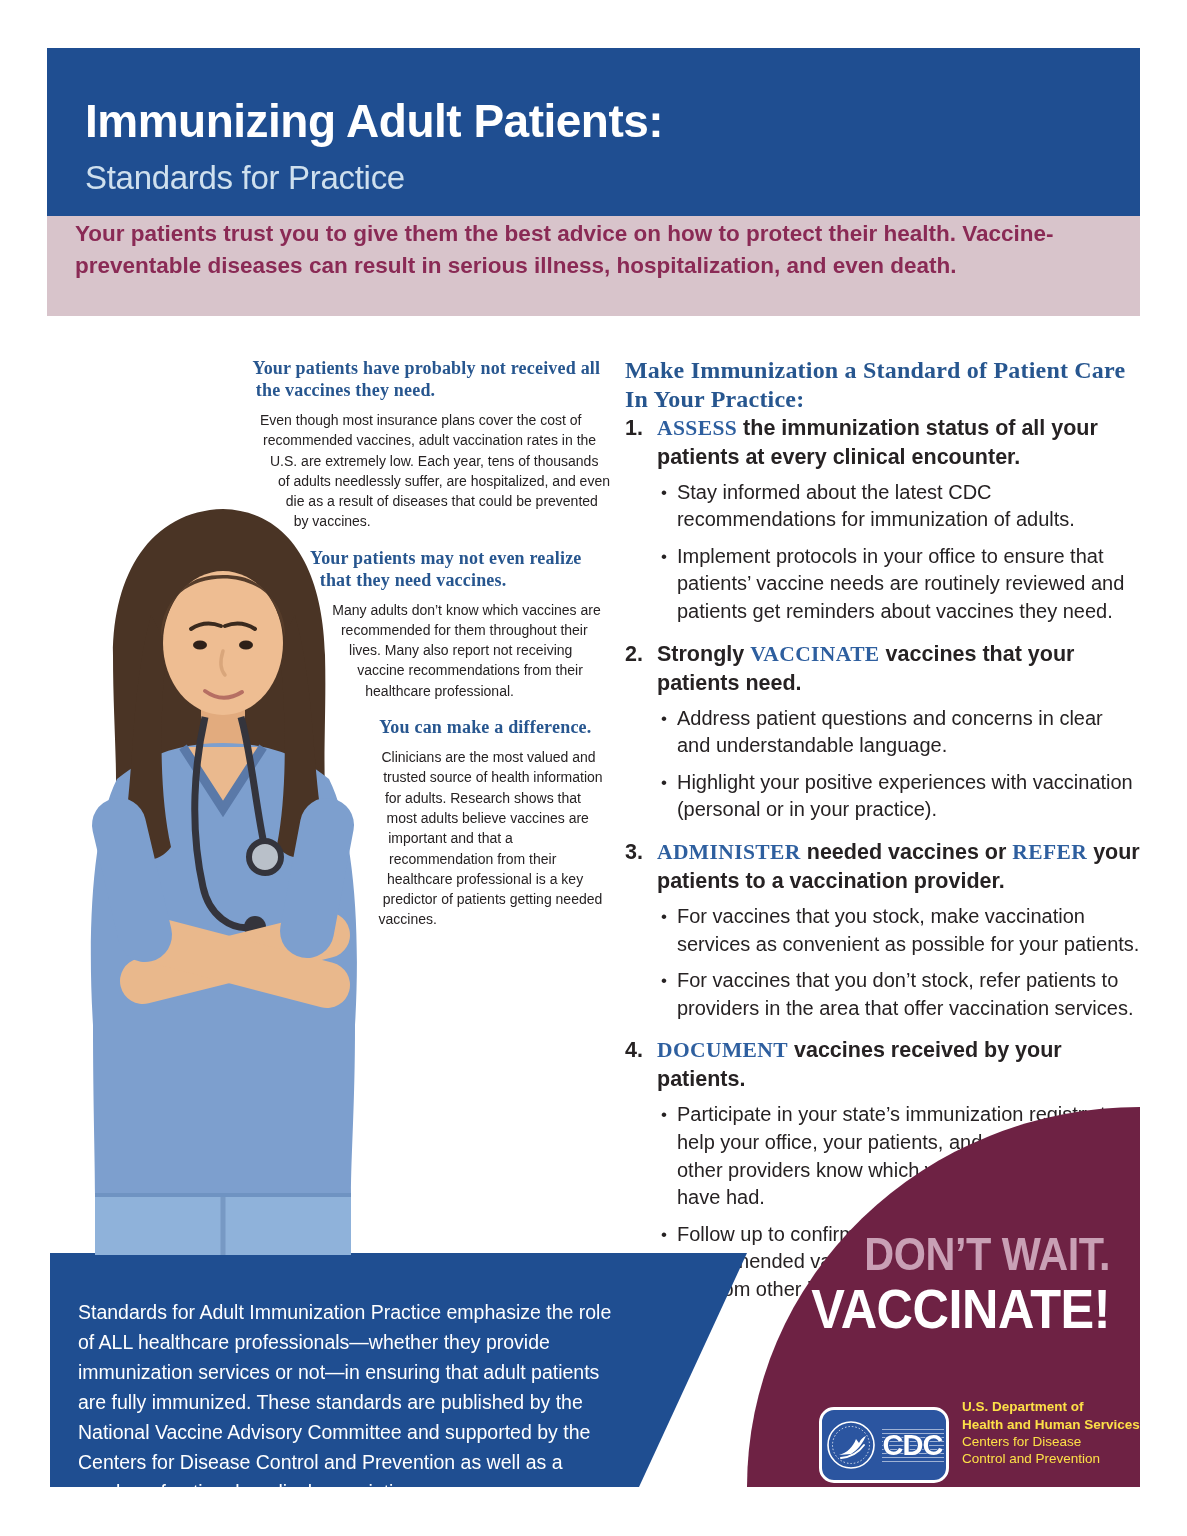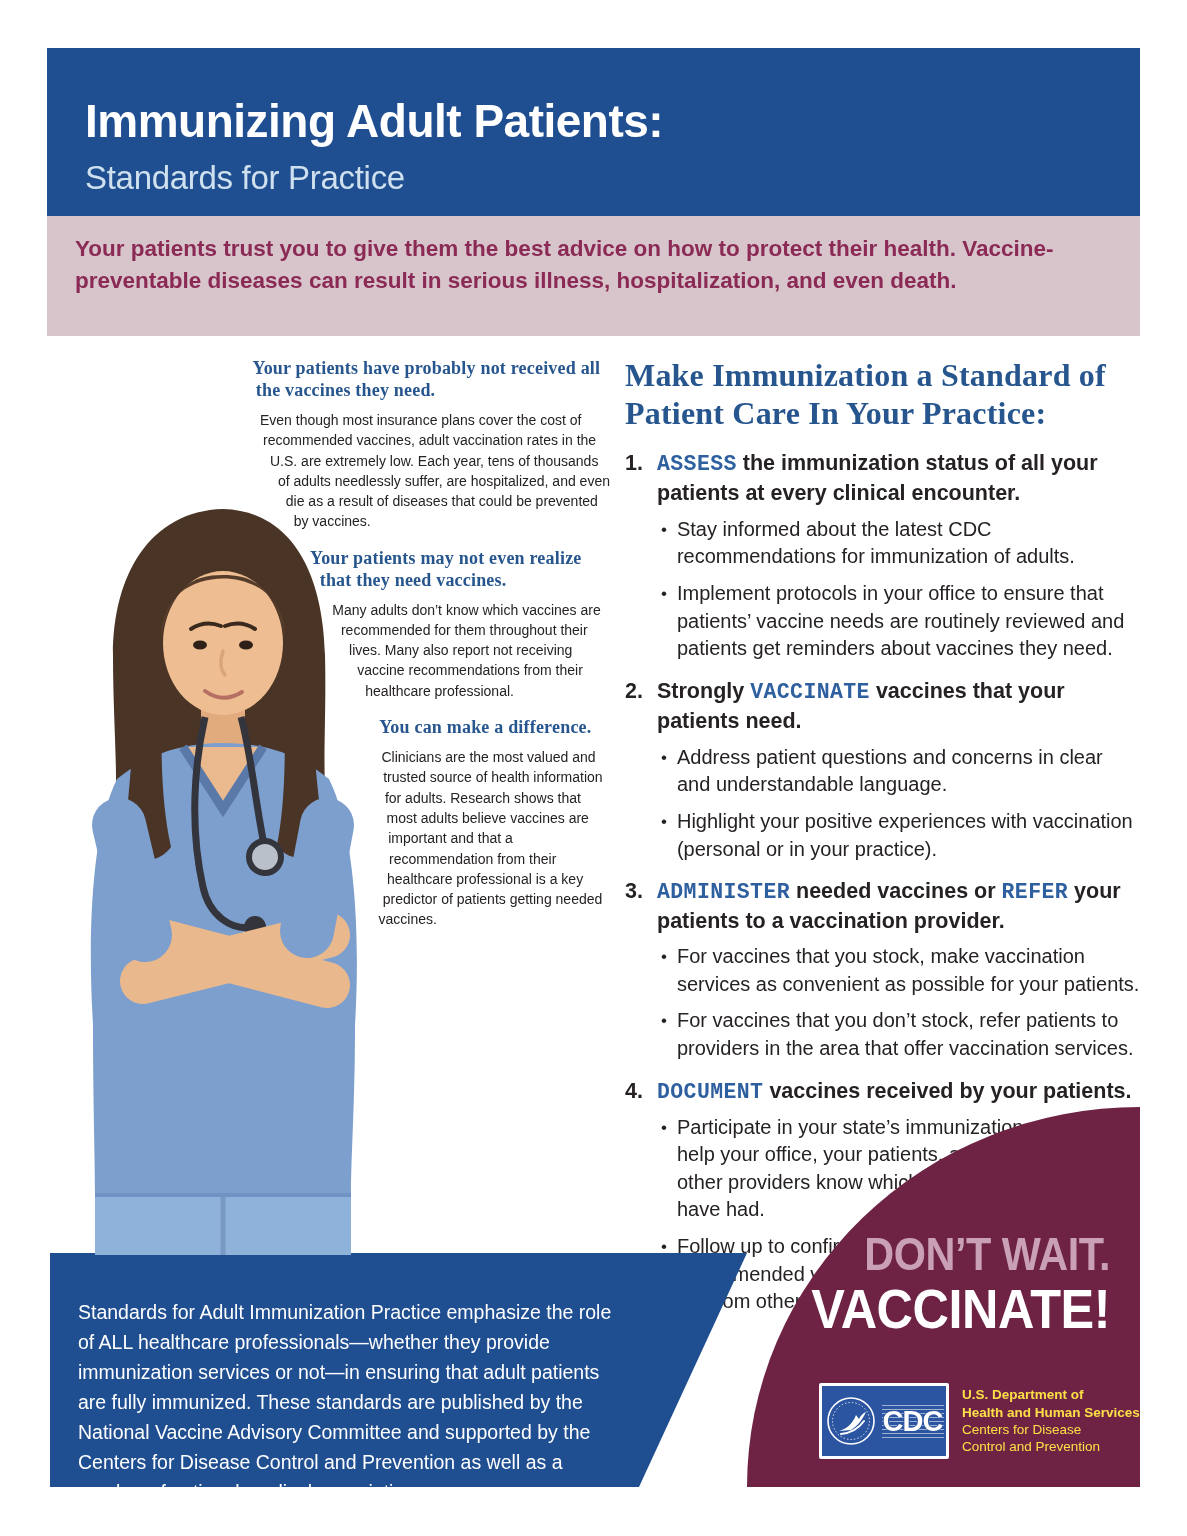--- a/index.html
+++ b/index.html
@@ -12,47 +12,47 @@
   body{font-family:"Liberation Sans", sans-serif; color:var(--body_text);}
   .page{position:relative; width:1187px; height:1536px; background:#fff; overflow:hidden;}
 
   
   .masthead{position:absolute; left:47px; top:48px; width:1093px; height:168px;
     background:var(--header_blue); padding:48px 40px 0 38px;}
   .masthead h1{color:#fff; font-size:46px; font-weight:bold; letter-spacing:-.5px; line-height:1.1;}
   .masthead .subtitle{color:#cfe0ee; font-size:33px; font-weight:normal; margin-top:12px; letter-spacing:-.3px;}
 
   
-  .intro-band{position:absolute; left:47px; top:216px; width:1093px; height:120px;
-    background:var(--intro_bg); padding:17px 80px 0 28px;}
+  .intro-band{position:absolute; left:47px; top:216px; width:1093px; height:100px;
+    background:var(--intro_bg); padding:2px 80px 0 28px;}
   .intro-band p{color:var(--intro_text); font-weight:bold; font-size:22.5px; line-height:1.42;}
   .intro-band p + p{margin-top:10px;}
 
   
   .left-col{position:absolute; left:60px; top:358px; width:552px;}
   .photo-spacer{float:left; width:330px; height:815px; margin-top:135px;
     shape-outside:polygon(0 0,175px 0,190px 100px,225px 190px,265px 280px,305px 380px,315px 500px,290px 620px,270px 720px,255px 815px,0 815px);
     shape-margin:14px;}
   .left-col h2{font-family:"Liberation Serif", serif; font-weight:bold; color:var(--heading_blue);
     font-size:18px; line-height:1.22; letter-spacing:.2px; margin-bottom:8px;}
   .left-col h2 + p{margin-bottom:14px;}
   .left-col p{font-size:14px; line-height:1.45; color:var(--body_text);}
   .left-col h2.mid{margin-top:16px;}
 
   
   .nurse{position:absolute; left:55px; top:495px; width:340px; height:760px; z-index:3;}
 
   
   .right-col{position:absolute; left:625px; top:356px; width:515px;}
   .right-col h2{font-family:"Liberation Serif", serif; font-weight:bold; color:var(--heading_blue);
-    font-size:32px; line-height:1.2; letter-spacing:.2px; margin-bottom:16px;}
+    font-size:24px; line-height:1.2; letter-spacing:.2px; margin-bottom:0;}
   .std-item{margin-bottom:14px;}
   .std-lead{display:flex; font-weight:bold; font-size:21.5px; line-height:1.35; color:var(--body_text);}
   .std-lead .num{flex:0 0 32px;}
-  .std-lead .kw{font-family:Liberation Mono, monospace; color:var(--keyword_blue); letter-spacing:.4px;}
+  .std-lead .kw{font-family:Liberation Serif, serif; color:var(--keyword_blue); letter-spacing:.4px;}
   .bullets{margin:7px 0 4px 36px;}
   .bullet{display:flex; gap:10px; font-size:20px; line-height:1.38; margin-bottom:9px; color:var(--body_text);}
   .bullet .dot{flex:0 0 auto; font-size:17px; padding-top:2px;}
 
   
   .footer-box{position:absolute; left:50px; top:1253px; width:697px; height:234px;
     background:var(--header_blue);
     clip-path:polygon(0 0,100% 0,calc(100% - 108px) 100%,0 100%);
     padding:44px 130px 0 28px;}
   .footer-box p{color:#fff; font-size:19.5px; line-height:1.54;}
@@ -60,21 +60,21 @@
   
   .maroon-cta{position:absolute; left:747px; top:1107px; width:393px; height:380px;
     background:var(--maroon); border-top-left-radius:100% 100%; overflow:hidden;}
   .cta{position:absolute; right:30px; top:122px; text-align:right;}
   .cta-line1{color:var(--cta_pink); font-size:46px; font-weight:bold; letter-spacing:-.5px;
     transform:scaleX(.9); transform-origin:right center; line-height:1.1;}
   .cta-line2{color:#ffffff; font-size:56px; font-weight:bold; letter-spacing:-.5px;
     transform:scaleX(.9); transform-origin:right center; line-height:1.05;}
   .logo-row{position:absolute; left:72px; top:276px; display:flex; align-items:center; gap:13px;}
   .cdc-badge{width:130px; height:76px; background:var(--cdc_badge_blue); border:3px solid #fff;
-    border-radius:2px; display:flex; align-items:center; justify-content:center; gap:5px; flex:0 0 auto;}
+    border-radius:15px; display:flex; align-items:center; justify-content:center; gap:5px; flex:0 0 auto;margin-top:24px;}
   .cdc-letters{position:relative; width:62px; height:38px;
     background:repeating-linear-gradient(180deg, rgba(255,255,255,0) 0 3px, rgba(255,255,255,.55) 3px 4px);
     display:flex; align-items:center; justify-content:center;}
   .cdc-letters span{color:#fff; font-weight:bold; font-size:29px; letter-spacing:-1px;
     text-shadow:1px 0 0 var(--cdc_badge_blue), -1px 0 0 var(--cdc_badge_blue);}
   .logo-text{font-size:13.5px; line-height:1.28; color:#fde047;}
   .logo-text .b{font-weight:bold;}
 </style>
 </head>
 <body>

